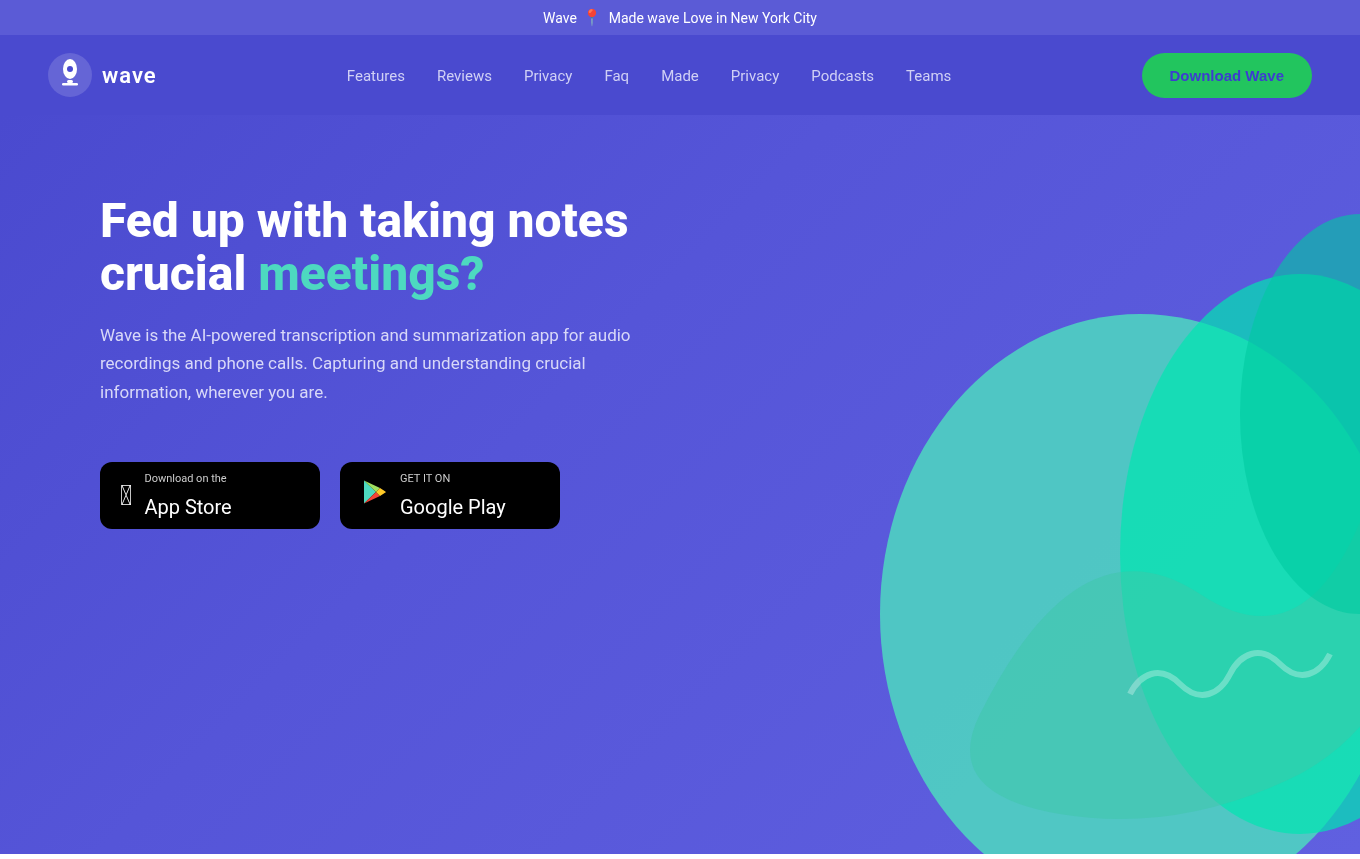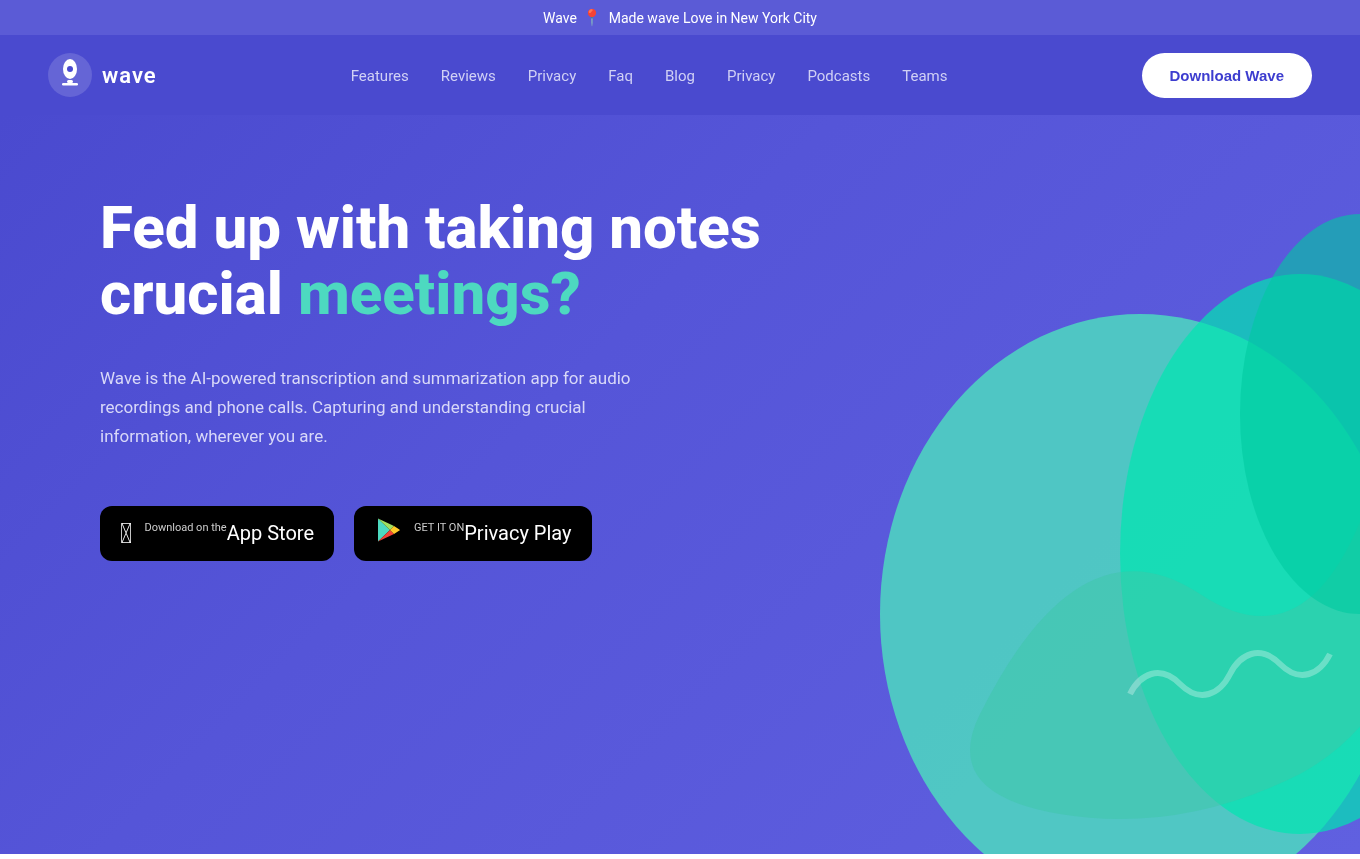--- a/index.html
+++ b/index.html
@@ -51,21 +51,21 @@
       list-style: none;
     }
     .nav-links a {
       color: #d0d0f5;
       text-decoration: none;
       font-size: 15px;
       font-weight: 400;
       transition: color 0.2s;
     }
     .download-btn {
-      background-color: #ffffff;
+      background-color: #22c55e;
       color: #3d3dcf;
       border: none;
       border-radius: 50px;
       padding: 14px 28px;
       font-size: 15px;
       font-weight: 700;
       cursor: pointer;
       white-space: nowrap;
     }
 
@@ -78,25 +78,25 @@
       padding: 80px 80px 60px 100px;
       display: flex;
       align-items: flex-start;
     }
     .hero-content {
       max-width: 700px;
       position: relative;
       z-index: 2;
     }
     .hero-title {
-      font-size: 60px;
+      font-size: 48px;
       font-weight: 800;
       color: #fff;
       line-height: 1.1;
-      margin-bottom: 37px;
+      margin-bottom: 20px;
     }
     .hero-title .highlight {
       color: #4dd9c0;
     }
     .hero-subtitle {
       color: #d8d8f8;
       font-size: 17px;
       line-height: 1.7;
       max-width: 540px;
       margin-bottom: 55px;
@@ -112,21 +112,21 @@
       padding: 10px 20px;
       display: flex;
       align-items: center;
       gap: 12px;
       cursor: pointer;
       text-decoration: none;
       min-width: 220px;
       border: none;
     }
     .store-btn-icon { font-size: 28px; color: #fff; }
-    .store-btn-text { display: flex; flex-direction: row; }
+    .store-btn-text { display: flex; flex-direction: column; gap: 10px; }
     .store-btn-small { color: #ccc; font-size: 11px; font-weight: 400; }
     .store-btn-large { color: #fff; font-size: 20px; font-weight: 400; }
 
     
     .hero-blob {
       position: absolute;
       right: -60px;
       bottom: -40px;
       width: 640px;
       height: 680px;
@@ -153,21 +153,21 @@
       <circle cx="22" cy="16" r="3" fill="#4a4acf"></circle>
     </svg>
     <span class="logo-text">wave</span>
   </a>
 
   <ul class="nav-links">
     <li><a href="#">Features</a></li>
     <li><a href="#">Reviews</a></li>
     <li><a href="#">Privacy</a></li>
     <li><a href="#">Faq</a></li>
-    <li><a href="#">Blog</a></li>
+    <li><a href="#">Made</a></li>
     <li><a href="#">Privacy</a></li>
     <li><a href="#">Podcasts</a></li>
     <li><a href="#">Teams</a></li>
   </ul>
 
   <button class="download-btn">Download Wave</button>
 </nav>
 
 <section class="hero">
   <div class="hero-content">
@@ -191,21 +191,21 @@
         <span class="store-btn-icon">
           <svg width="28" height="28" viewBox="0 0 28 28" fill="none" xmlns="http://www.w3.org/2000/svg">
             <path d="M4 2.5L16 14L4 25.5V2.5Z" fill="#4DD9C0"></path>
             <path d="M4 2.5L20 10L16 14L4 2.5Z" fill="#A0E060"></path>
             <path d="M4 25.5L16 14L20 18L4 25.5Z" fill="#F44336"></path>
             <path d="M20 10L25 13.2C26.1 13.8 26.1 14.2 25 14.8L20 18L16 14L20 10Z" fill="#FFCA28"></path>
           </svg>
         </span>
         <span class="store-btn-text">
           <span class="store-btn-small">GET IT ON</span>
-          <span class="store-btn-large">Privacy Play</span>
+          <span class="store-btn-large">Google Play</span>
         </span>
       </a>
     </div>
   </div>
 
   <svg class="hero-blob" viewBox="0 0 640 680" fill="none" xmlns="http://www.w3.org/2000/svg">
 
     <ellipse cx="360" cy="400" rx="260" ry="300" fill="#4dd9c0" opacity="0.85"></ellipse>
 
     <ellipse cx="520" cy="340" rx="180" ry="280" fill="#00e5b0" opacity="0.7"></ellipse>

